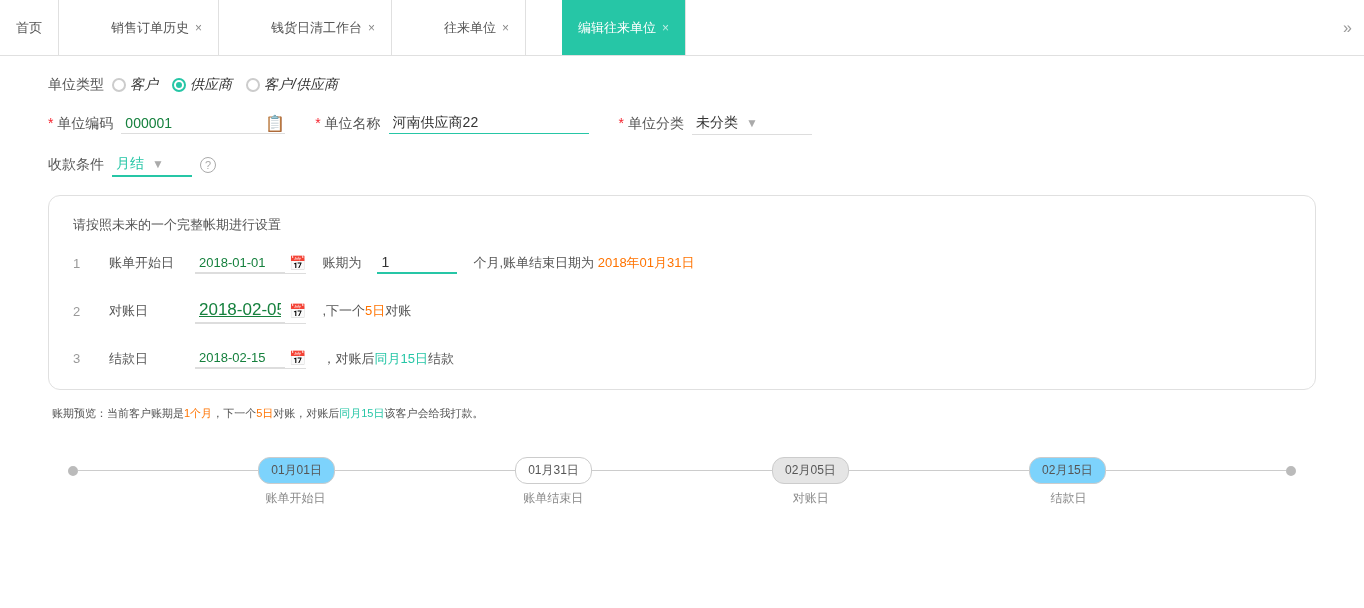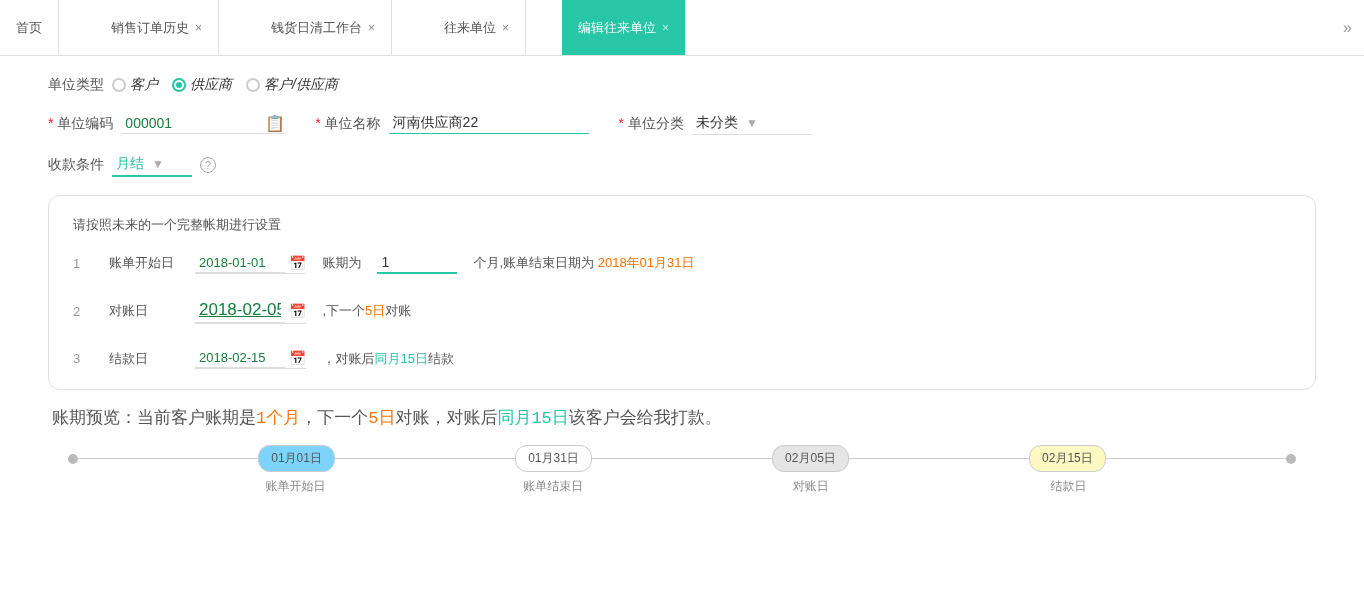--- a/index.html
+++ b/index.html
@@ -203,25 +203,24 @@
       outline: none;
       width: 80px;
       font-size: 14px;
       color: #333;
       text-align: left;
       padding: 2px 4px;
     }
 
     
     .preview-text {
-      font-size: 17px;
-      color: #555;
-      margin-bottom: 16px;
+      font-size: 11px;
+      color: #555;
+      margin-bottom: 36px;
       padding: 0 4px;
-      font-family: Liberation Mono, monospace;
     }
     .preview-text .highlight-orange { color: #ff7300; }
     .preview-text .highlight-teal { color: #26c6a6; }
   </style>
 </head>
 <body>
 
 <div class="tabs-bar">
   <div class="tab">
     <span>首页</span>
@@ -365,21 +364,21 @@
 
       <div style="flex:1;height:1px;background:#ccc;"></div>
 
       <div style="display:flex;flex-direction:column;align-items:center;z-index:1;">
         <div style="border:1px solid #ccc;border-radius:12px;padding:4px 12px;font-size:12px;color:#555;background:#e5e5e5;white-space:nowrap;">02月05日</div>
       </div>
 
       <div style="flex:1;height:1px;background:#ccc;"></div>
 
       <div style="display:flex;flex-direction:column;align-items:center;z-index:1;">
-        <div style="border:1px solid #ccc;border-radius:12px;padding:4px 12px;font-size:12px;color:#555;background:#fef9c3;white-space:nowrap;">02月15日</div>
+        <div style="border:1px solid #ccc;border-radius:12px;padding:4px 12px;font-size:12px;color:#555;background:#7dd3fc;white-space:nowrap;">02月15日</div>
       </div>
 
       <div style="flex:1;height:1px;background:#ccc;"></div>
 
       <div style="width:10px;height:10px;border-radius:50%;border:2px solid #bbb;background:#bbb;flex-shrink:0;z-index:1;"></div>
     </div>
 
     <div style="display:flex;align-items:flex-start;width:100%;margin-top:6px;">
       <div style="width:10px;flex-shrink:0;"></div>
       <div style="flex:1;"></div>

